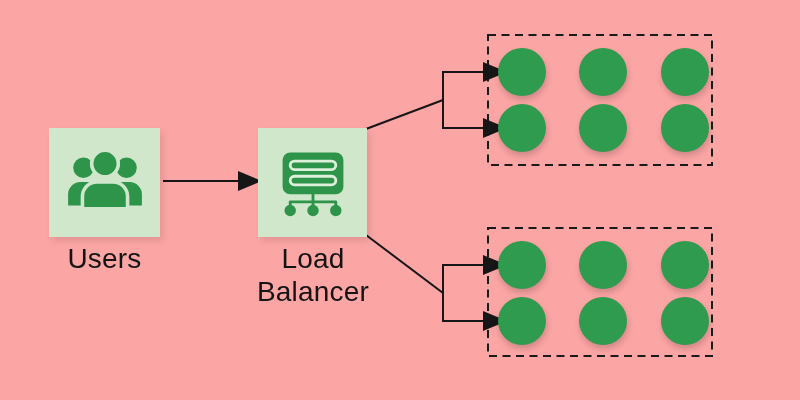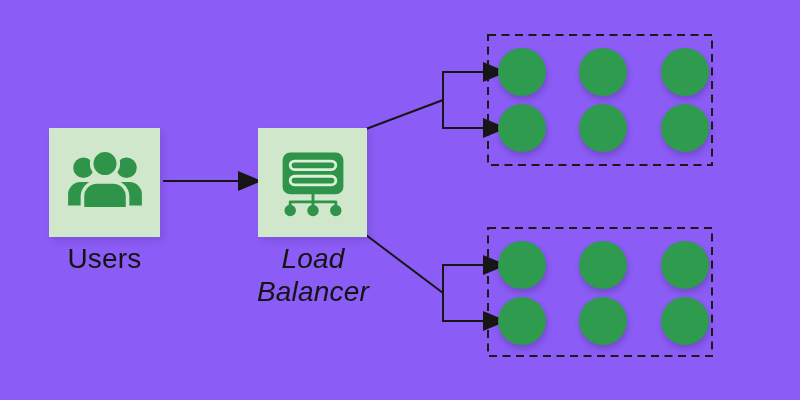--- a/index.html
+++ b/index.html
@@ -5,21 +5,21 @@
   html, body { margin: 0; padding: 0; }
   body {
     width: 800px; height: 400px;
     font-family: "Liberation Sans", sans-serif;
     background: #f2f3f2;
     overflow: hidden;
   }
   .stage {
     position: relative;
     width: 800px; height: 400px;
-    background: #8b5cf6;
+    background: #fca5a5;
   }
   .overlay {
     position: absolute; left: 0; top: 0;
     width: 800px; height: 400px;
     pointer-events: none;
   }
   .node-box {
     position: absolute;
     background: #d0e7cb;
     display: flex; align-items: center; justify-content: center;
@@ -29,21 +29,21 @@
   .node-box.lb     { left: 258px; top: 128px; width: 109px; height: 109px; }
   .node-label {
     position: absolute;
     text-align: center;
     font-size: 28px;
     line-height: 33px;
     color: #141414;
     letter-spacing: 0.2px;
   }
   .node-label.users-label { left: 24px;  top: 242px; width: 161px; }
-  .node-label.lb-label    { left: 233px; top: 242px; width: 160px; font-style: italic; }
+  .node-label.lb-label    { left: 233px; top: 242px; width: 160px; }
   .cluster {
     position: absolute;
     width: 226px;
   }
   .cluster.c1 { left: 487px; top: 34px;  height: 131px; }
   .cluster.c2 { left: 487px; top: 227px; height: 129px; }
   .server-circle {
     position: absolute;
     width: 48px; height: 48px;
     border-radius: 50%;

